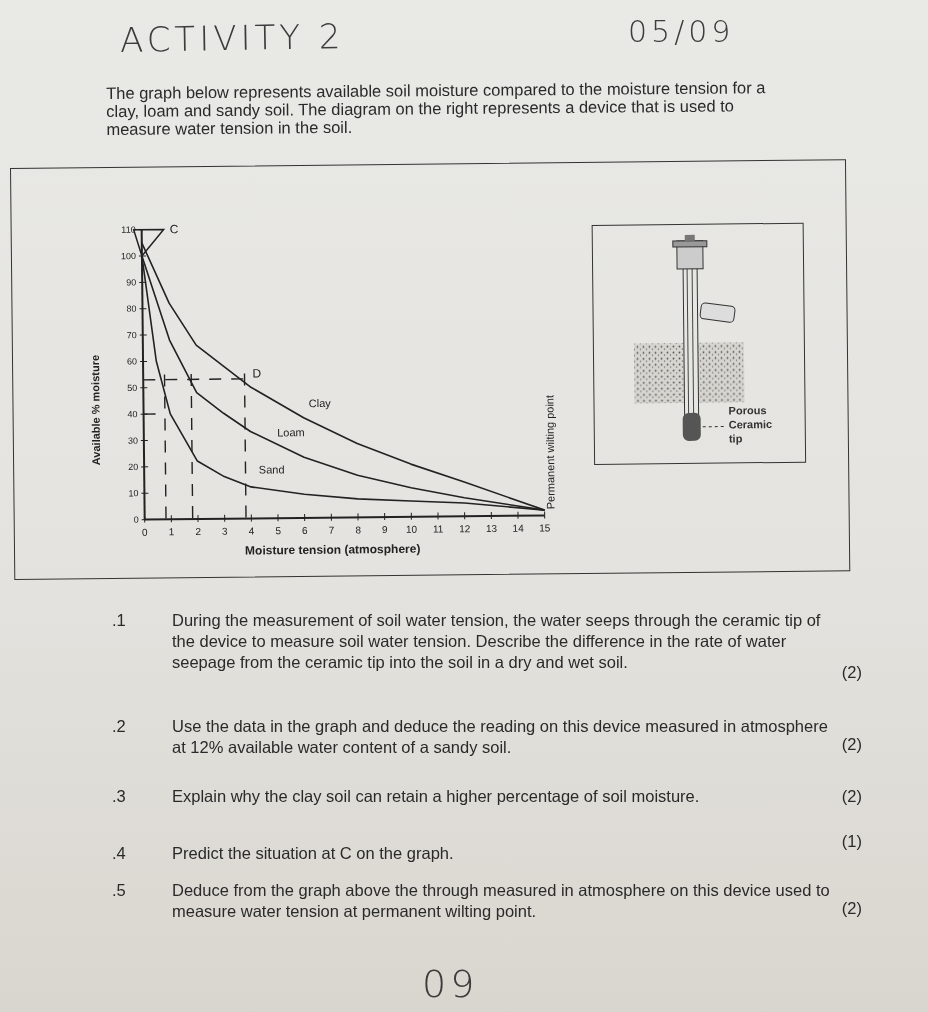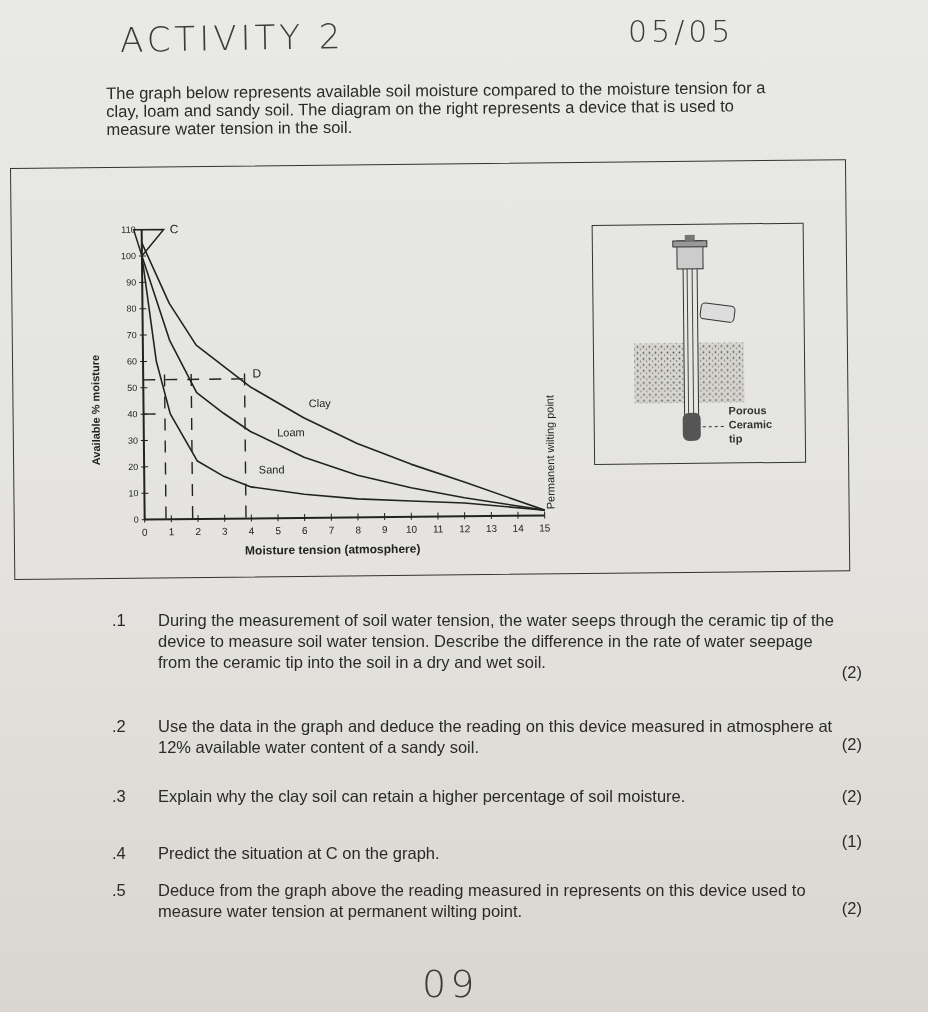--- a/index.html
+++ b/index.html
@@ -11,30 +11,30 @@
   #title{left:120px;top:18px;font-size:34px;transform:rotate(-1deg);}
   #date{left:628px;top:14px;font-size:30px;}
   #mark{left:422px;top:962px;font-size:38px;}
   .intro{position:absolute;left:106px;top:84px;width:680px;font-size:16.5px;line-height:18px;
          transform:rotate(-0.5deg);transform-origin:left top;}
   .figbox{position:absolute;left:10px;top:168px;width:834px;height:410px;border:1.5px solid #333;
           transform:rotate(-0.6deg);transform-origin:left top;}
   svg text{font-family:"Liberation Sans",sans-serif;}
   .q{position:absolute;left:112px;width:730px;font-size:16.5px;line-height:21px;}
   .q .num{position:absolute;left:0;top:0;}
-  .q .body{margin-left:46px;display:block;}
+  .q .body{margin-left:60px;display:block;}
   .q .marks{position:absolute;right:-20px;}
 </style>
 </head>
 <body>
 
 <div class="paper"></div>
 
 <div id="title" class="hand">ACTIVITY 2</div>
-<div id="date" class="hand">05/05</div>
+<div id="date" class="hand">05/09</div>
 
 <div class="intro">The graph below represents available soil moisture compared to the moisture tension for a clay, loam and sandy soil. The diagram on the right represents a device that is used to measure water tension in the soil.</div>
 
 <div class="figbox">
   <svg id="chart" width="834" height="410" viewBox="0 0 834 410" style="position:absolute;left:0;top:0;">
       <line x1="130" y1="352" x2="530" y2="352" stroke="#222" stroke-width="2"></line>
       <line x1="130" y1="352" x2="130" y2="62" stroke="#222" stroke-width="2"></line>
       <line x1="130" y1="348" x2="130" y2="355" stroke="#222"></line>
       <text x="130" y="368" font-size="10" text-anchor="middle" fill="#222">0</text>
       <line x1="156.66666666666666" y1="348" x2="156.66666666666666" y2="355" stroke="#222"></line>
@@ -152,18 +152,18 @@
       <span class="body">Explain why the clay soil can retain a higher percentage of soil moisture.</span>
       <span class="marks" style="top: 0px;">(2)</span>
     </div>
     <div class="q" style="top: 843px;">
       <span class="num">.4</span>
       <span class="body">Predict the situation at C on the graph.</span>
       <span class="marks" style="top: -12px;">(1)</span>
     </div>
     <div class="q" style="top: 880px;">
       <span class="num">.5</span>
-      <span class="body">Deduce from the graph above the reading measured in represents on this device used to measure water tension at permanent wilting point.</span>
+      <span class="body">Deduce from the graph above the through measured in atmosphere on this device used to measure water tension at permanent wilting point.</span>
       <span class="marks" style="top: 18px;">(2)</span>
     </div>
   </div>
 
 <div id="mark" class="hand">09</div>
 
 </body></html>

